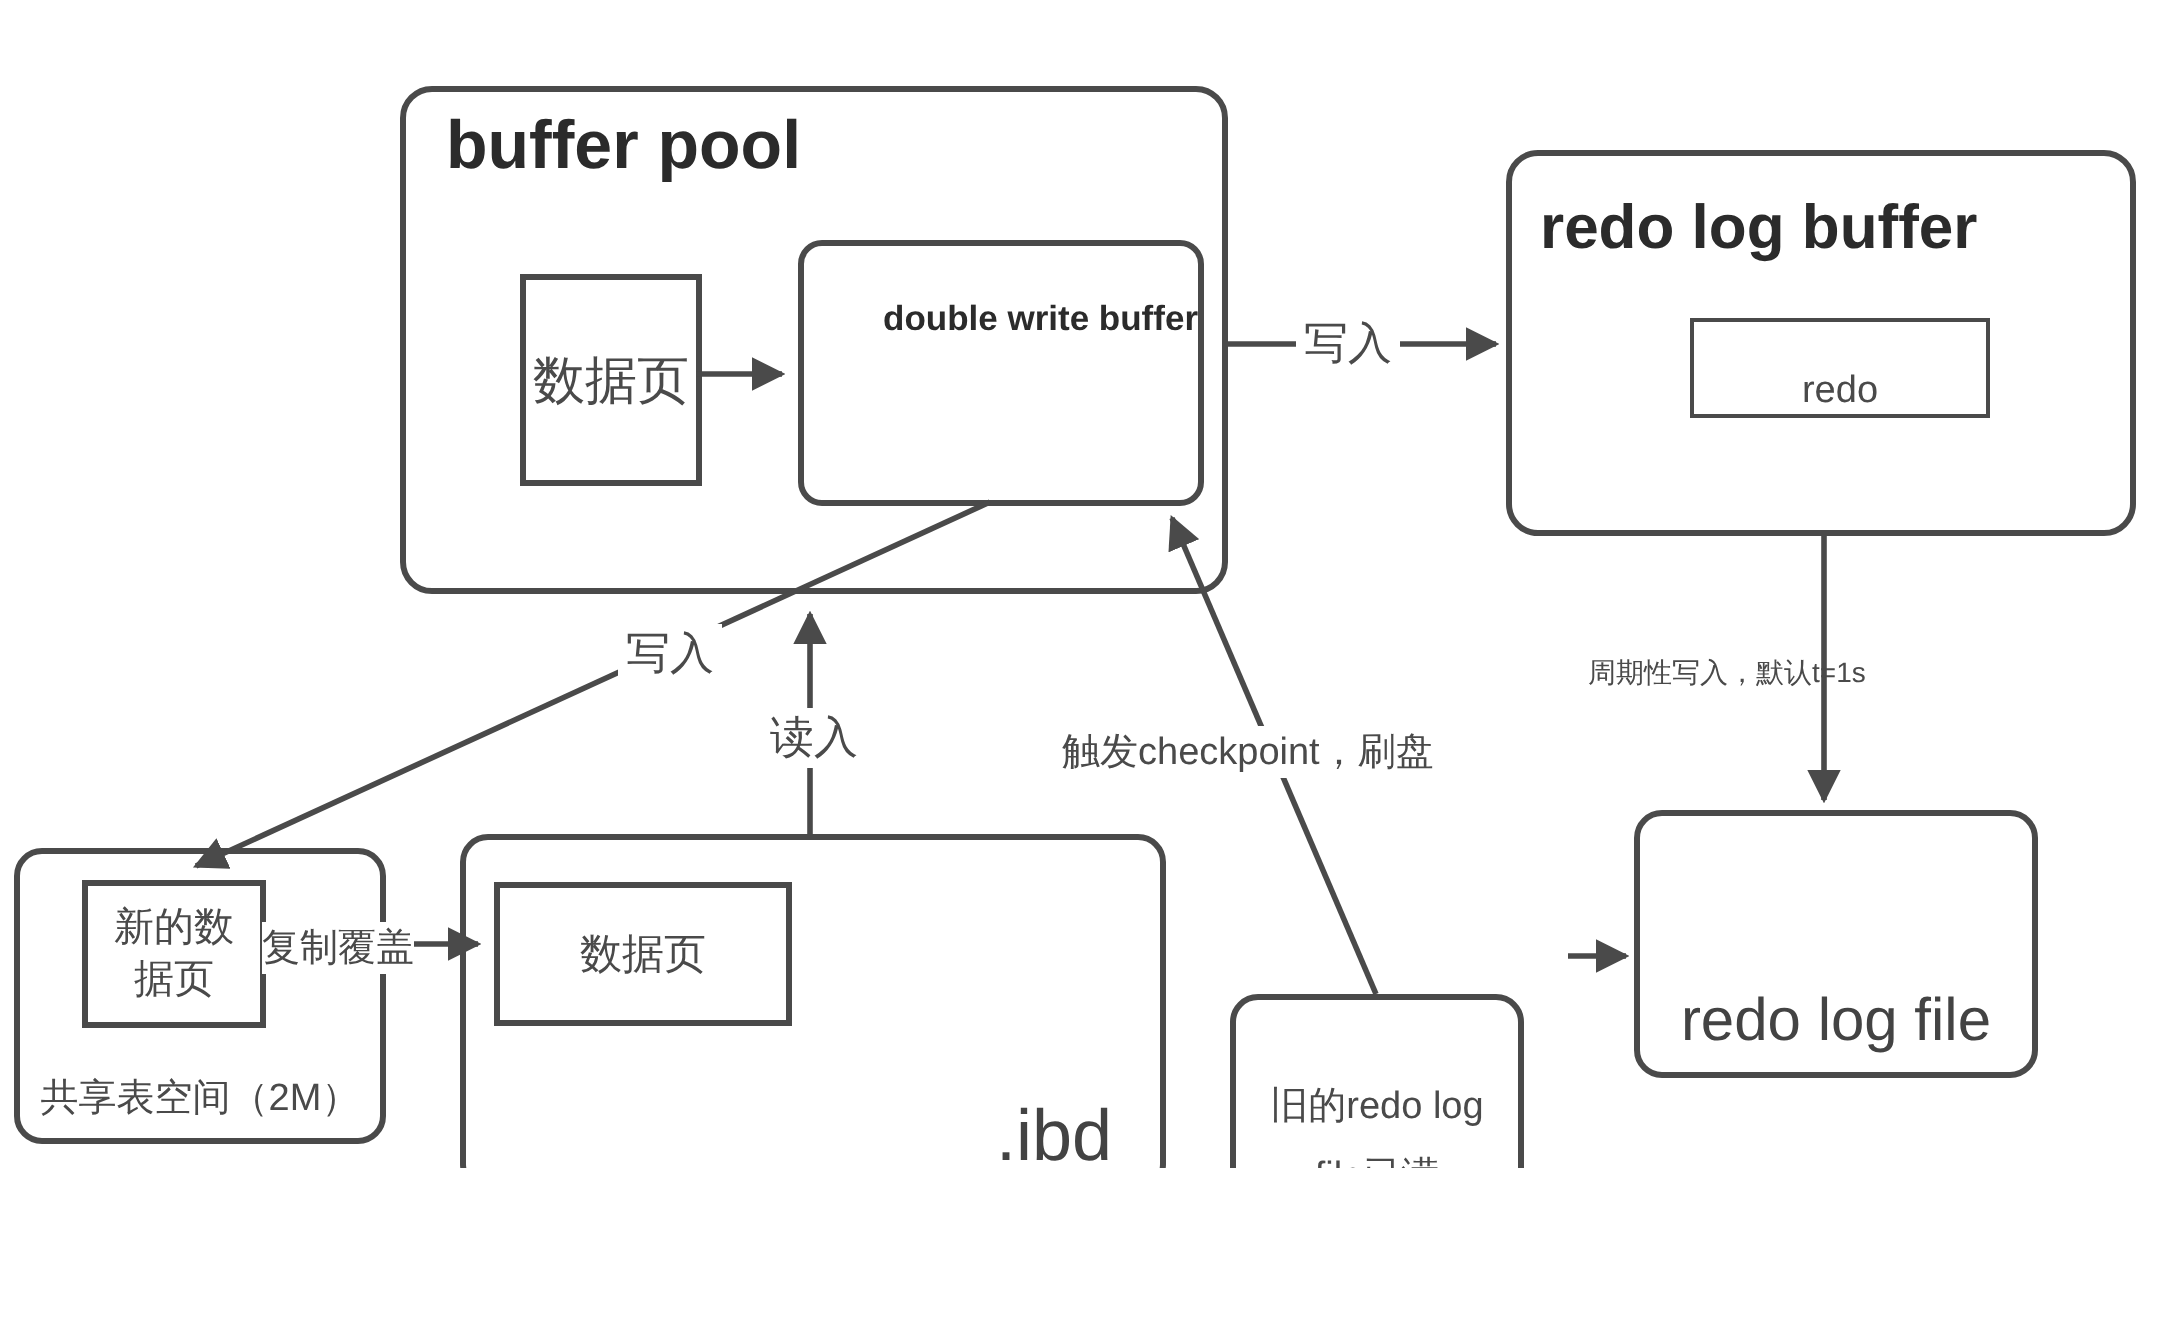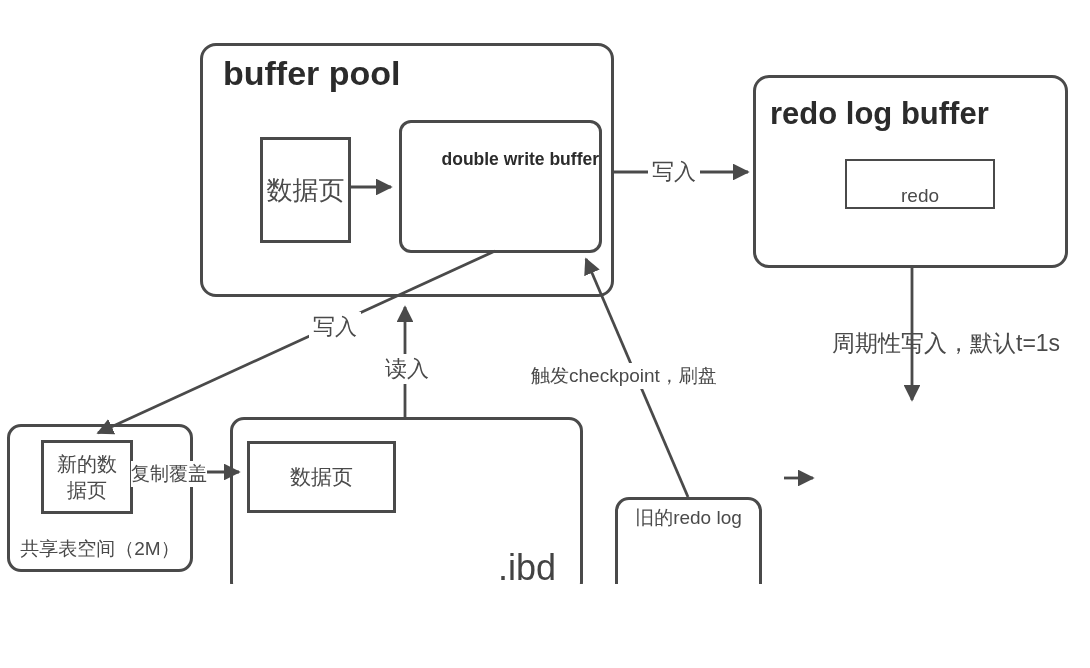--- a/index.html
+++ b/index.html
@@ -32,27 +32,27 @@
 
   .ibd{left:230px;top:417px;width:353px;height:179px;border-radius:14px;}
   .ibd-datapage{left:14px;top:21px;width:149px;height:72px;font-size:21px;}
   .ibd-title{position:absolute;right:24px;bottom:4px;font-size:36px;color:#434343;}
 
   .shared{left:7px;top:424px;width:186px;height:148px;border-radius:14px;}
   .ndp{left:31px;top:13px;width:92px;height:74px;font-size:20px;line-height:26px;flex-direction:column;}
   .shared-caption{position:absolute;left:0;right:0;bottom:7px;text-align:center;font-size:19px;color:#4a4a4a;white-space:nowrap;}
 
   .oldredo{left:615px;top:497px;width:147px;height:147px;border-radius:14px;
-           display:flex;flex-direction:column;align-items:center;justify-content:space-between;
+           display:flex;flex-direction:column;align-items:center;justify-content:center;
            font-size:19px;line-height:35px;text-align:center;color:#4a4a4a;}
 
   .lbl{position:absolute;color:#4a4a4a;white-space:nowrap;}
   .onwhite{background:#ffffff;padding:0 4px;}
   .lbl-write1{left:648px;top:157px;font-size:22px;}
-  .lbl-periodic{left:832px;top:328px;font-size:23px;}
+  .lbl-periodic{left:794px;top:328px;font-size:14px;}
   .lbl-after-cp{left:728px;top:441px;font-size:19px;}
   .lbl-write2{left:309px;top:312px;font-size:22px;}
   .lbl-read{left:381px;top:354px;font-size:22px;}
   .lbl-trigger{left:527px;top:363px;font-size:19px;}
   .lbl-copy{left:131px;top:461px;font-size:19px;padding:0;}
 
   .watermark{position:absolute;right:12px;bottom:10px;font-size:17px;color:#b3b3b3;z-index:9;white-space:nowrap;}
 </style>
 </head>
 <body>
@@ -71,20 +71,23 @@
       </div>
     </div>
 
     <div class="box rlb">
       <div class="rlb-title">redo log buffer</div>
       <div class="redo-box">
         <span>redo</span>
       </div>
     </div>
 
+    <div class="box rlf">
+      <div class="rlf-title">redo log file</div>
+    </div>
 
     <div class="box ibd">
       <div class="sqbox ibd-datapage">
         <span>数据页</span>
       </div>
       <div class="ibd-title">.ibd</div>
     </div>
 
     <div class="box shared">
       <div class="sqbox ndp">

